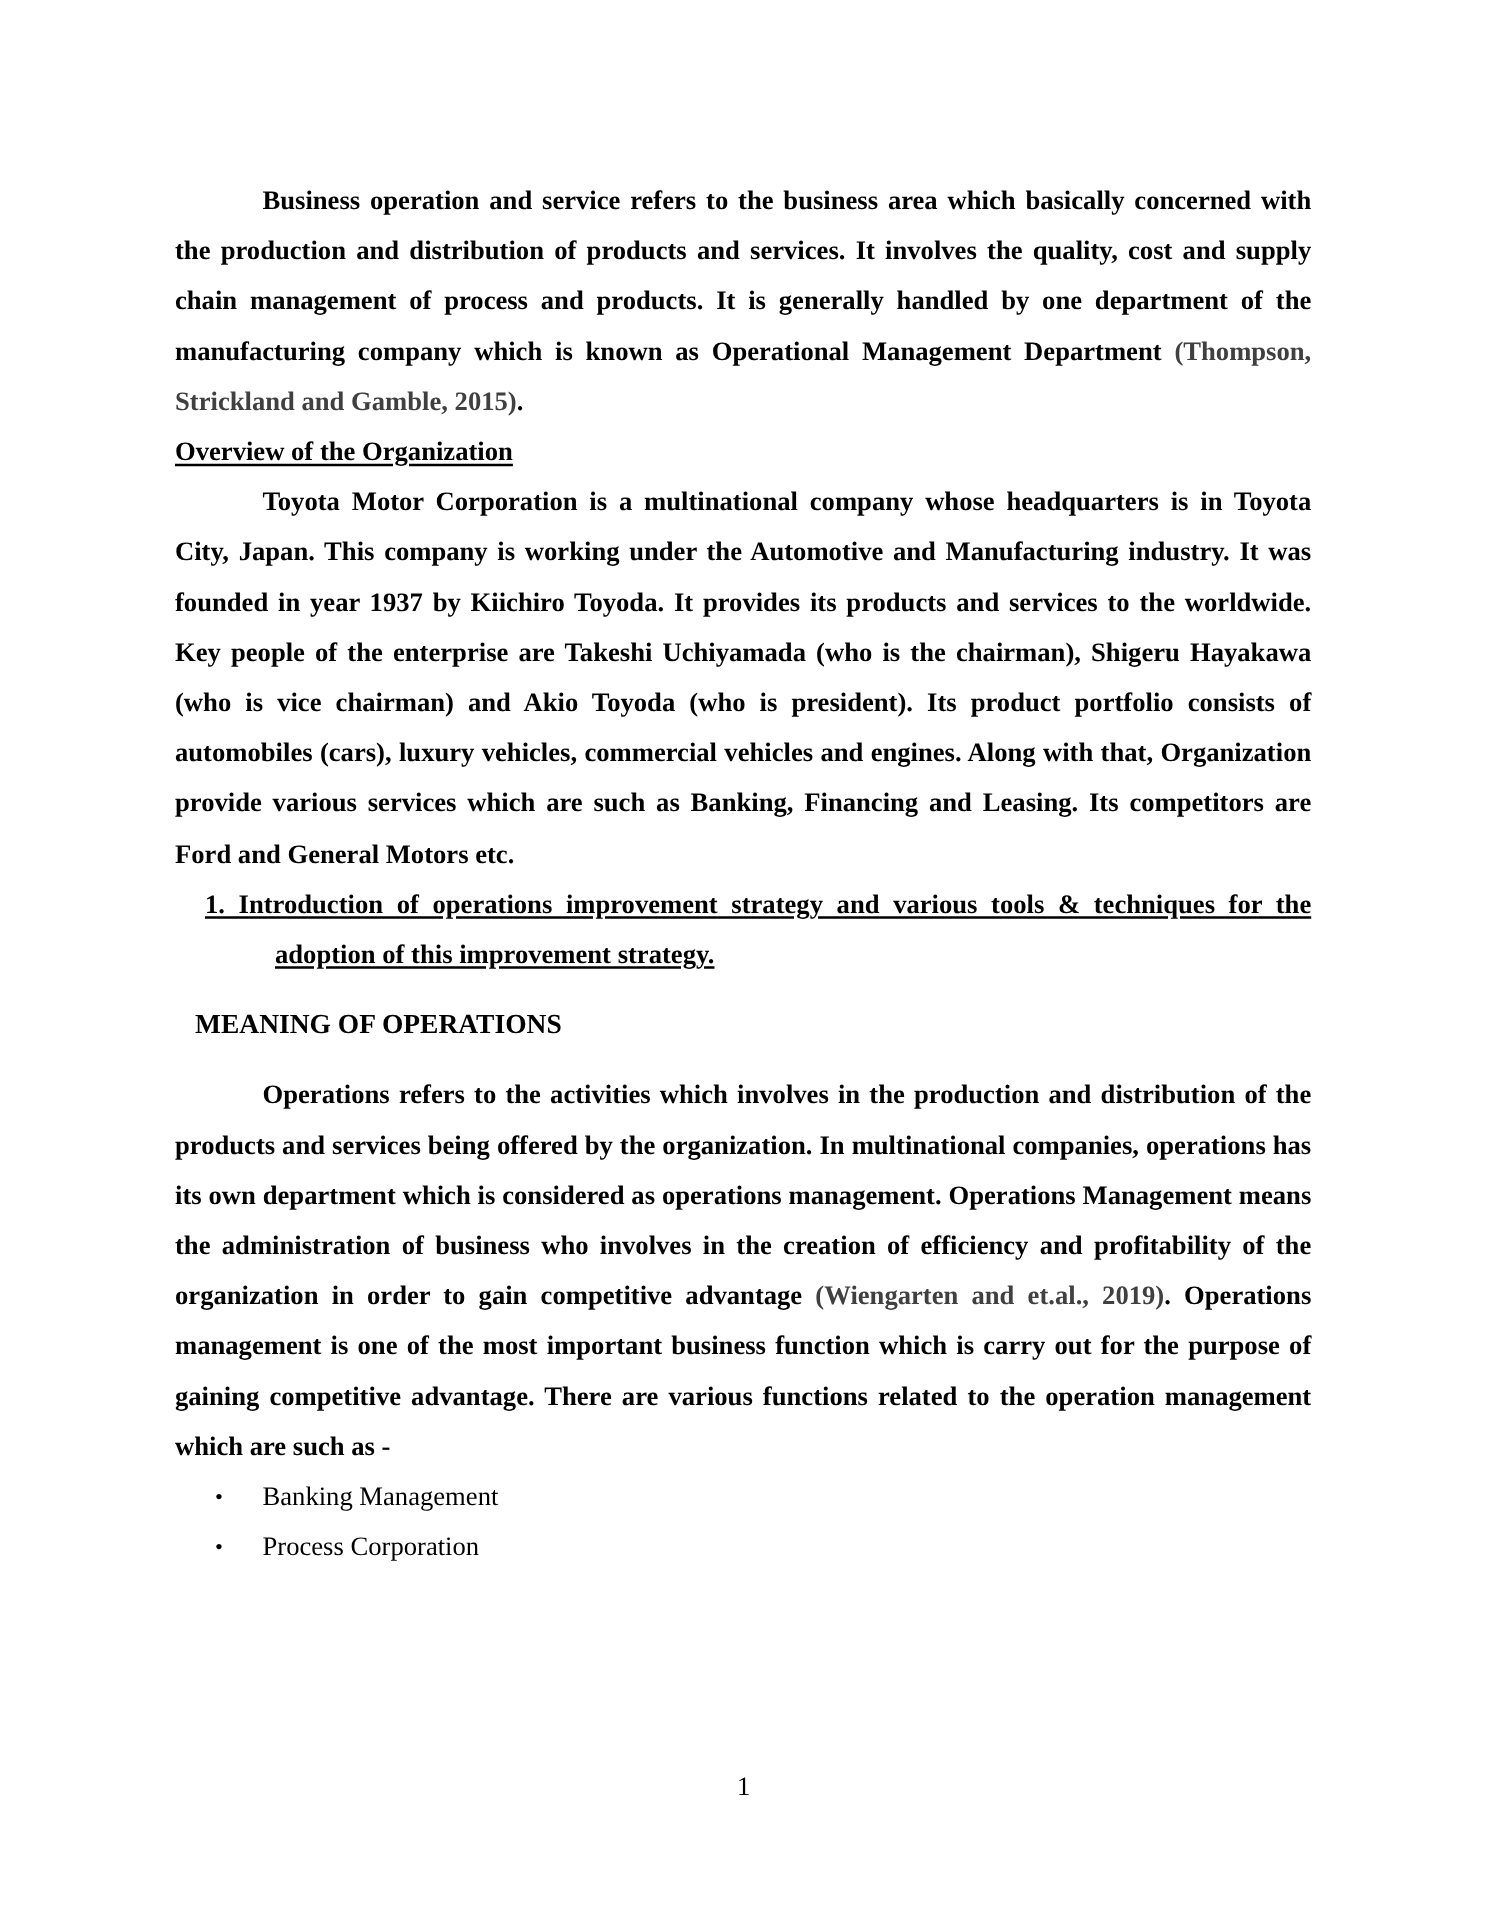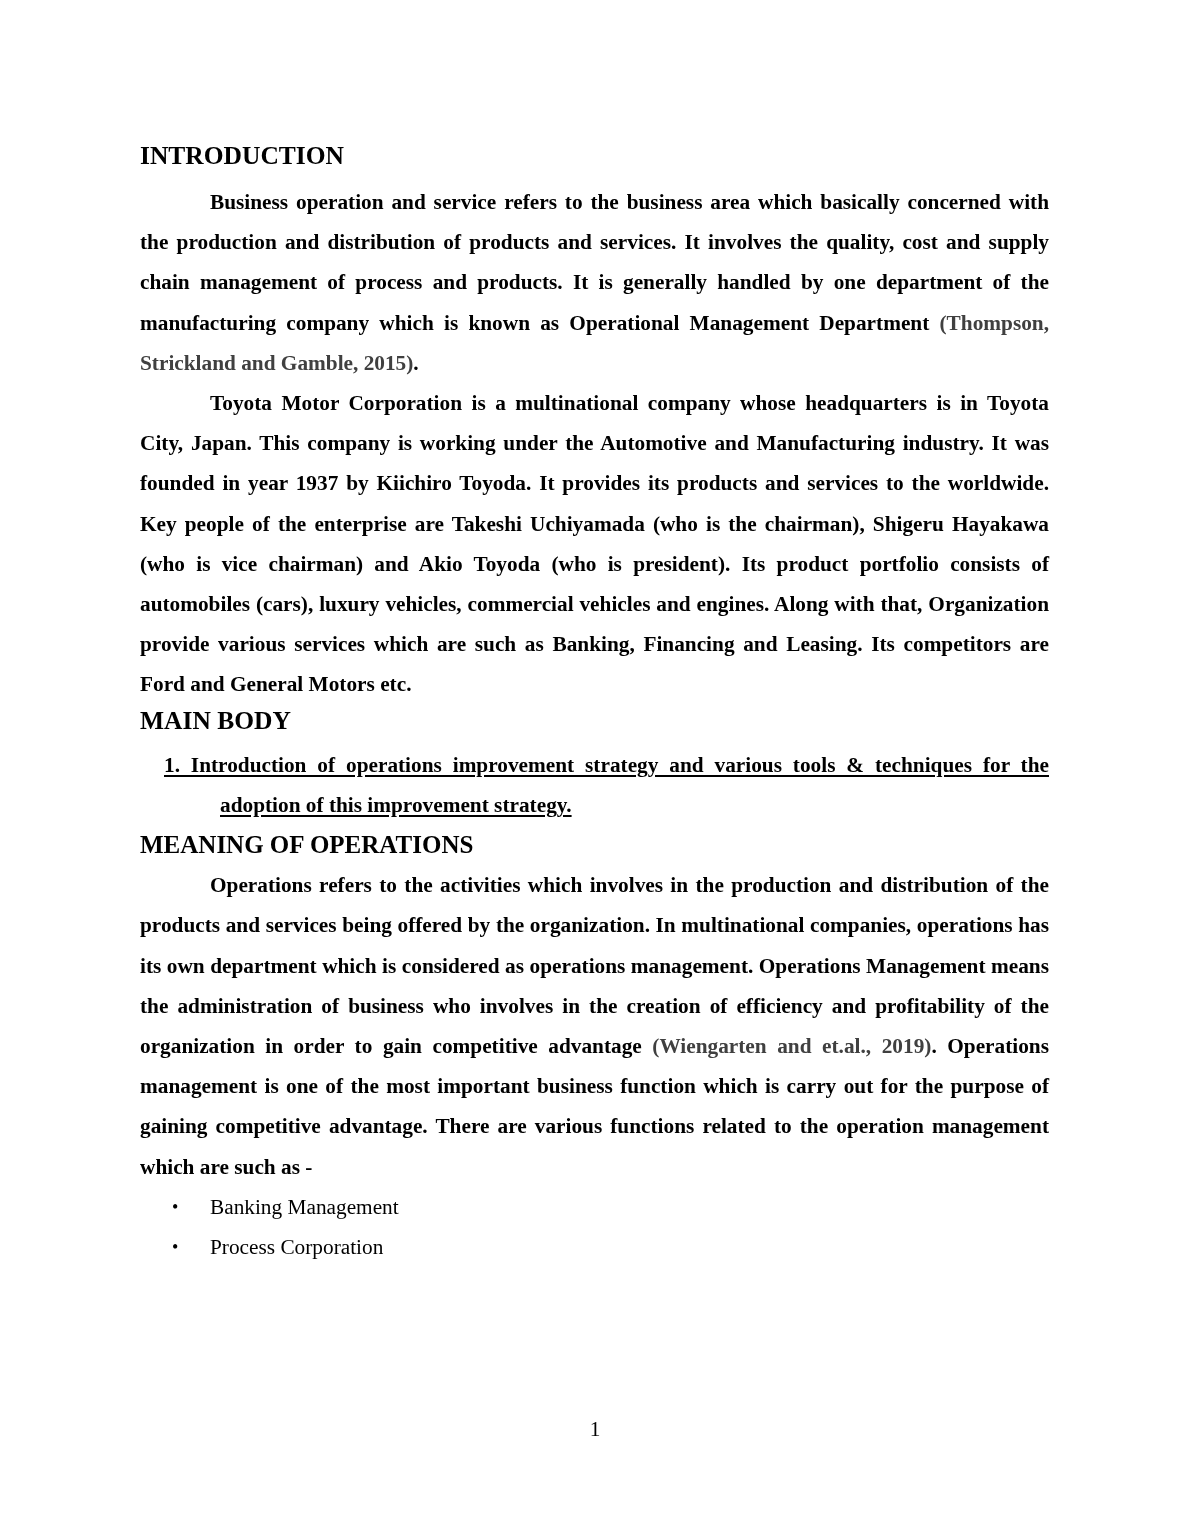--- a/index.html
+++ b/index.html
@@ -10,42 +10,41 @@
       line-height: 40.2px;
     }
     h1 { font-size: 25.5px; font-weight: bold; margin: 0; line-height: 32px; }
     .h1-intro { margin-top: 0; margin-bottom: 10px; }
     .h1-main { margin-top: 0; margin-bottom: 8px; }
     p { margin: 0; text-align: justify; font-weight: bold; }
     .indent { text-indent: 70px; }
     .cite { color: #404040; }
     .sub-underline { text-decoration: underline; text-underline-offset: 3px; }
     .numbered { text-decoration: underline; text-underline-offset: 3px; padding-left: 56px; text-indent: -56px; text-align: justify; margin-left: 24px; }
-    .h3 { font-weight: bold; font-size: 25px; margin: 0; }
+    .h3 { font-weight: bold; font-size: 22px; margin: 16px; }
     ul.bullets { list-style: none; margin: 0; padding: 0; }
     ul.bullets li { position: relative; padding-left: 70px; }
     ul.bullets li .bullet { position: absolute; left: 32px; top: 0; font-size: 18px; }
     .page-number {
       position: absolute; top: 1417px; left: 0; width: 1190px; text-align: center;
       font-family: "Liberation Serif", serif; font-size: 21.3px; color: #000;
     }
   </style>
 </head>
 <body>
 
 <div class="page">
-  <h1 class="h1-intro">INTRODUCTION</h1>
 
   <p class="indent"><span>Business operation and service refers to the business area which basically concerned with the production and distribution of products and services. It involves the quality, cost and supply chain management of process and products. It is generally handled by one department of the manufacturing company which is known as Operational Management Department </span><span class="cite">(Thompson, Strickland and Gamble, 2015)</span><span>.</span></p>
 
 
+  <p class="sub-underline">Overview of the Organization</p>
 
   <p class="indent">Toyota Motor Corporation is a multinational company whose headquarters is in Toyota City, Japan. This company is working under the Automotive and Manufacturing industry. It was founded in year 1937 by Kiichiro Toyoda. It provides its products and services to the worldwide. Key people of the enterprise are Takeshi Uchiyamada (who is the chairman), Shigeru Hayakawa (who is vice chairman) and Akio Toyoda (who is president). Its product portfolio consists of automobiles (cars), luxury vehicles, commercial vehicles and engines. Along with that, Organization provide various services which are such as Banking, Financing and Leasing. Its competitors are Ford and General Motors etc.</p>
 
-  <h1 class="h1-main">MAIN BODY</h1>
 
   <p class="numbered">1. Introduction of operations improvement strategy and various tools &amp; techniques for the adoption of this improvement strategy.</p>
 
   <p class="h3">MEANING OF OPERATIONS</p>
 
   <p class="indent"><span>Operations refers to the activities which involves in the production and distribution of the products and services being offered by the organization. In multinational companies, operations has its own department which is considered as operations management. Operations Management means the administration of business who involves in the creation of efficiency and profitability of the organization in order to gain competitive advantage </span><span class="cite">(Wiengarten and et.al., 2019)</span><span>. Operations management is one of the most important business function which is carry out for the purpose of gaining competitive advantage. There are various functions related to the operation management which are such as -</span></p>
 
   <ul class="bullets">
     <li><span class="bullet">•</span><span>Banking Management</span></li>
     <li><span class="bullet">•</span><span>Process Corporation</span></li>

